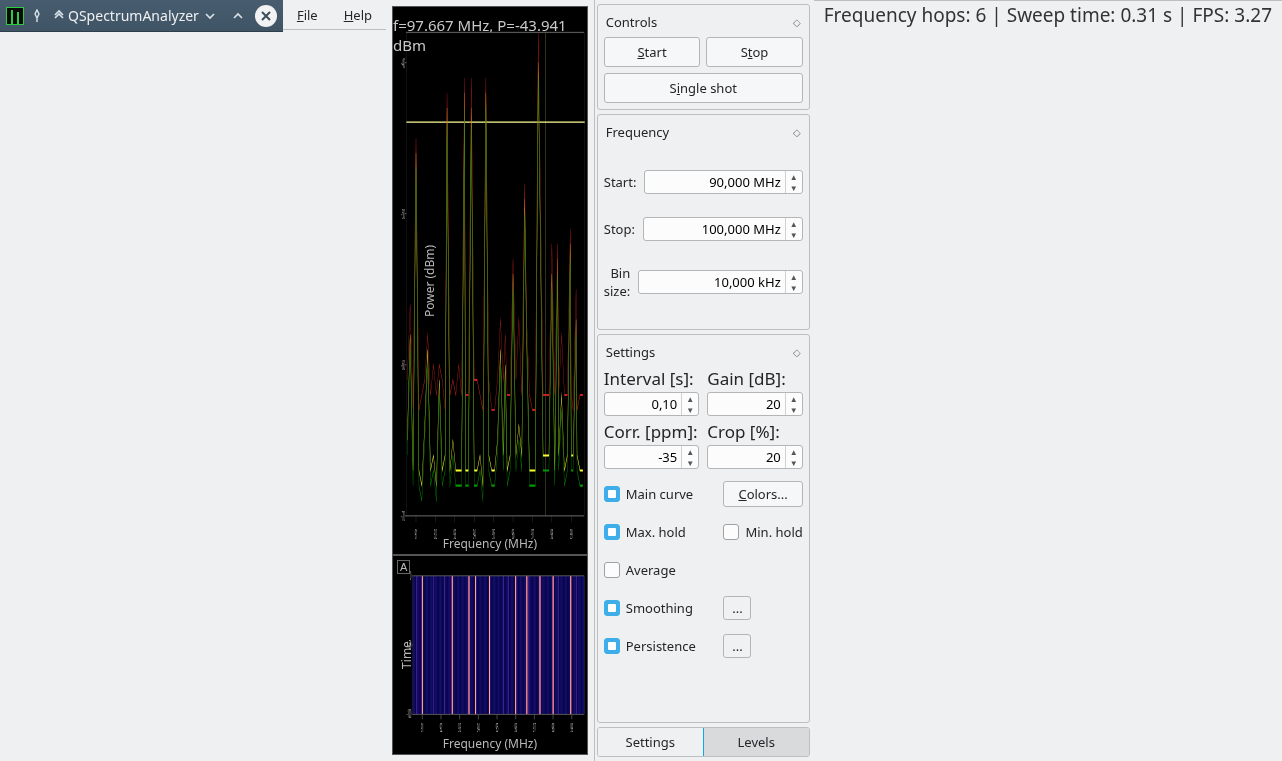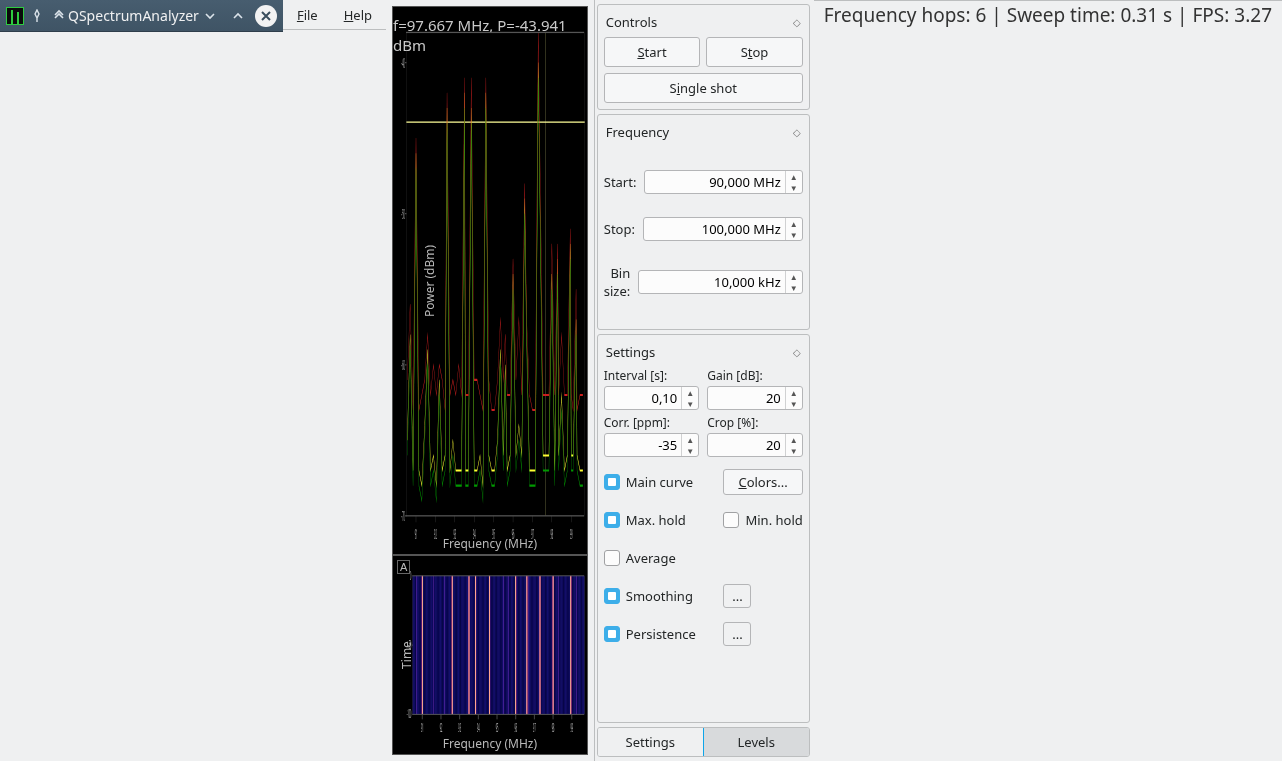--- a/index.html
+++ b/index.html
@@ -142,21 +142,21 @@
     min-width: 122px;
   }
   .spinbox input {
     border:none; outline:none; background:transparent;
     text-align:right; width:100%; padding:0 4px 0 6px;
     font-size:13px; font-family:inherit;
   }
   .spinbox .spin-btns { display:flex; flex-direction:column; border-left:1px solid #d0d1d2; }
   .spinbox .sp { width:16px; height:11px; display:flex; align-items:center; justify-content:center; font-size:8px; color:#555; }
   .settings-grid { display:grid; grid-template-columns: 1fr 1fr; gap:4px 8px; }
-  .settings-grid .cell label { display:block; font-size:12px; margin-bottom:2px; }
+  .settings-grid .cell label { display:block; font-size:17px; margin-bottom:2px; }
   .settings-grid .spinbox { min-width: auto; }
   .chk-row { display:flex; align-items:center; gap:6px; margin:6px 0; }
   .chk {
     width:16px; height:16px; border:1px solid #8aaad0; background:#fcfcfc; border-radius:3px;
     display:flex; align-items:center; justify-content:center;
   }
   .chk.checked { background:#3daee9; border-color:#3daee9; }
   .chk.checked::after { content:""; width:8px; height:8px; background:#fff; border-radius:1px; }
   .chk.unchecked { border-color:#a0a1a3; }
   .chk-grid { display:grid; grid-template-columns:1fr auto; gap:8px 8px; align-items:center; }

